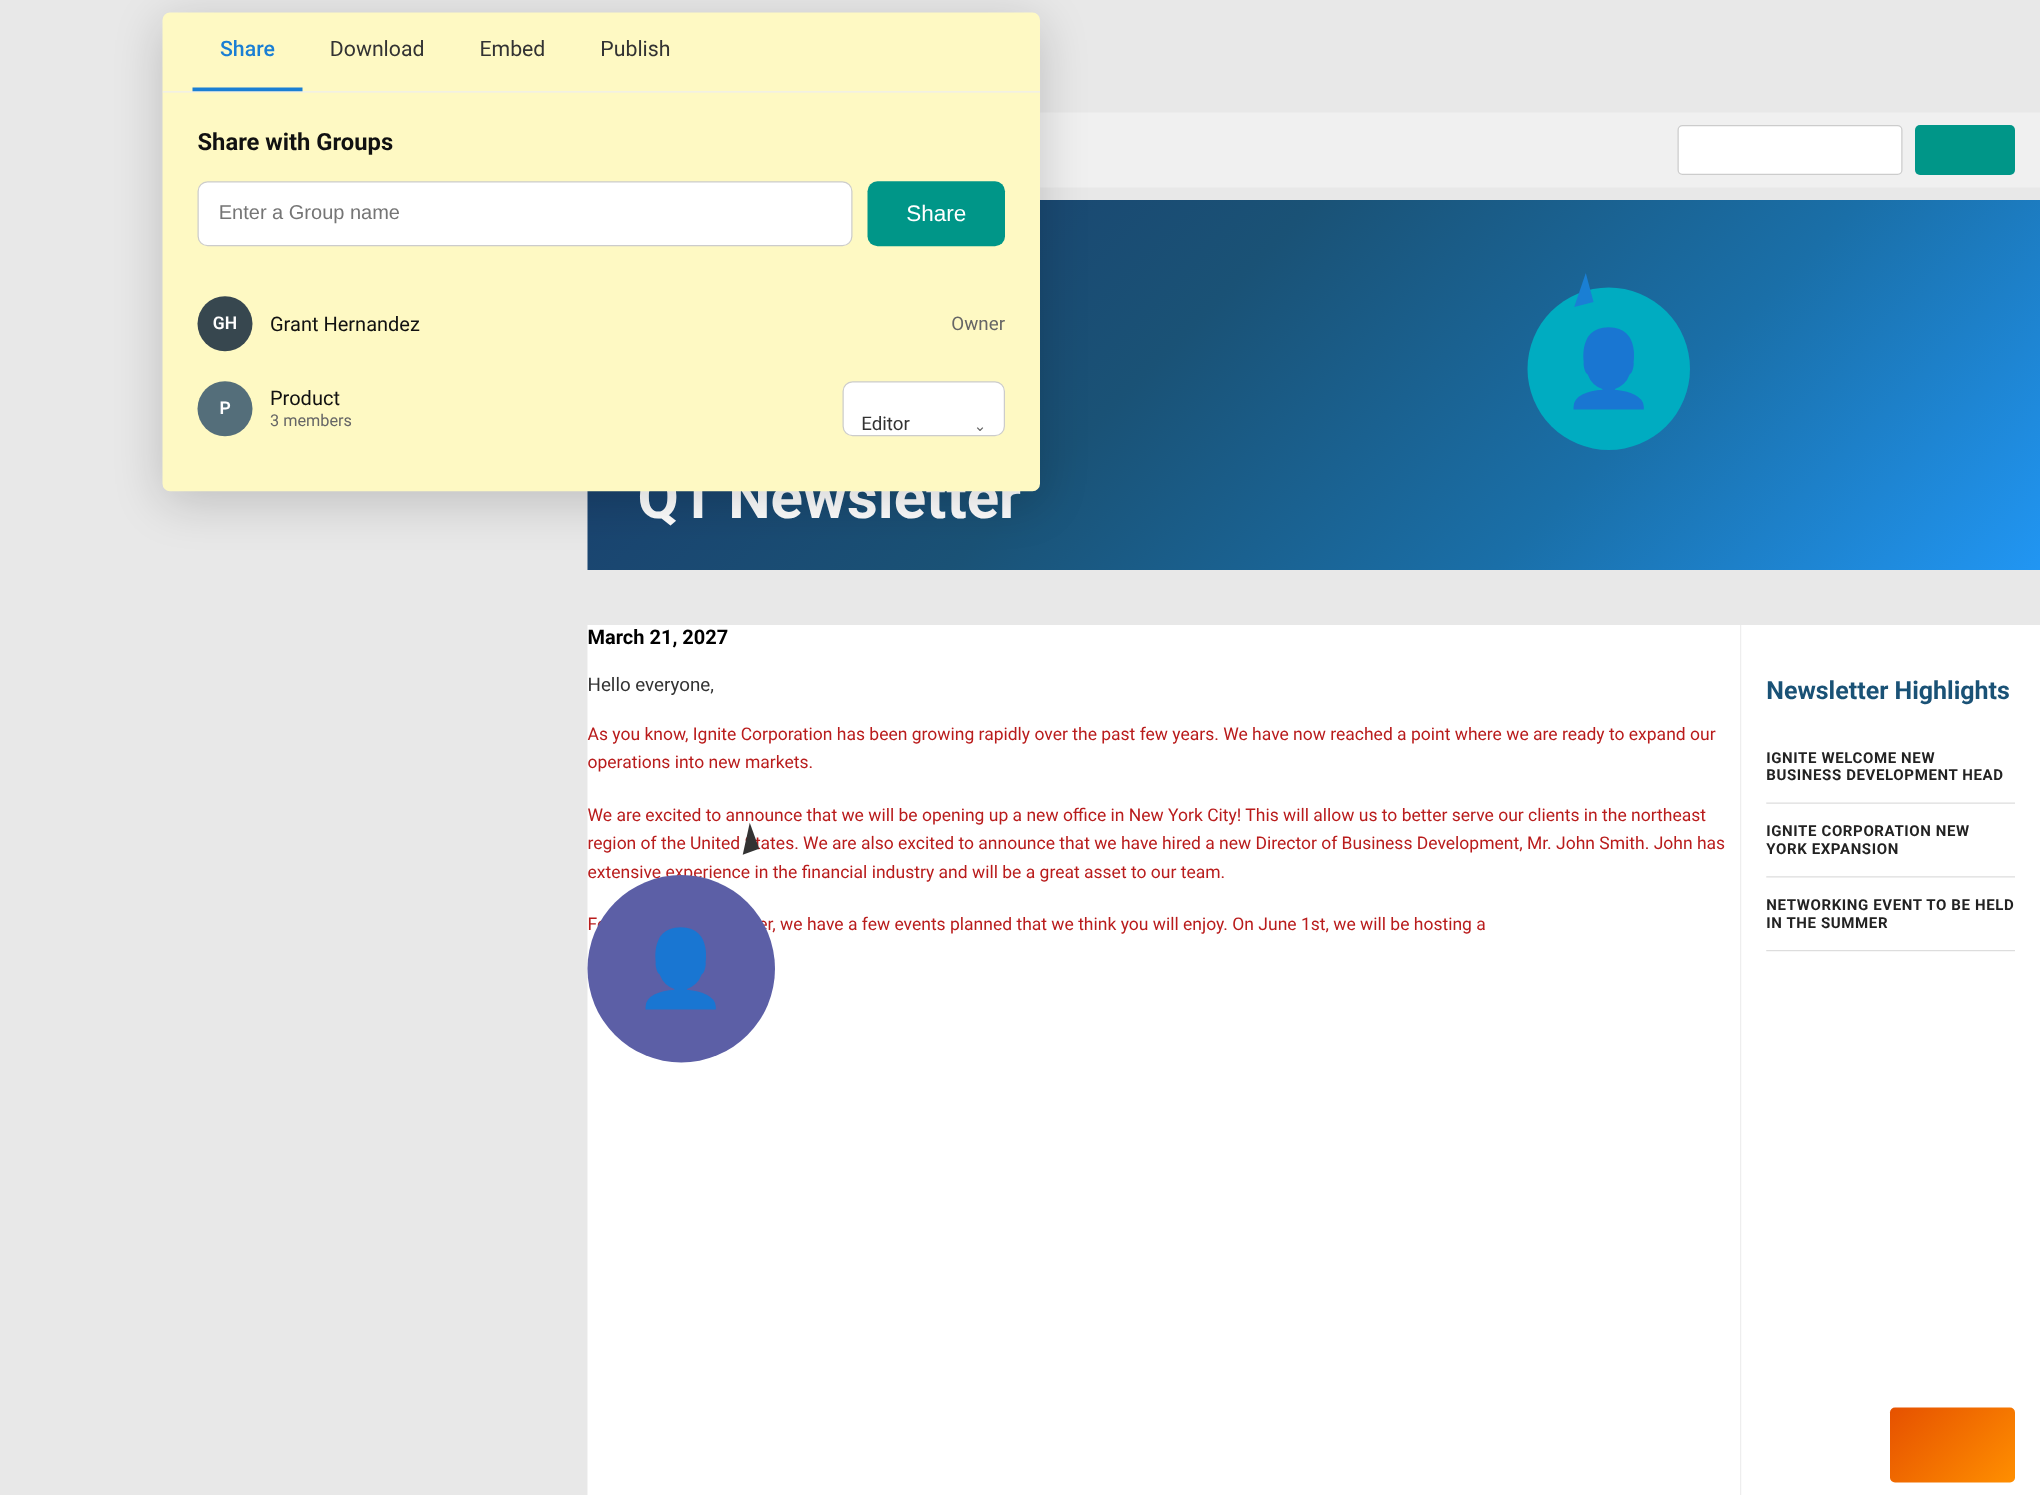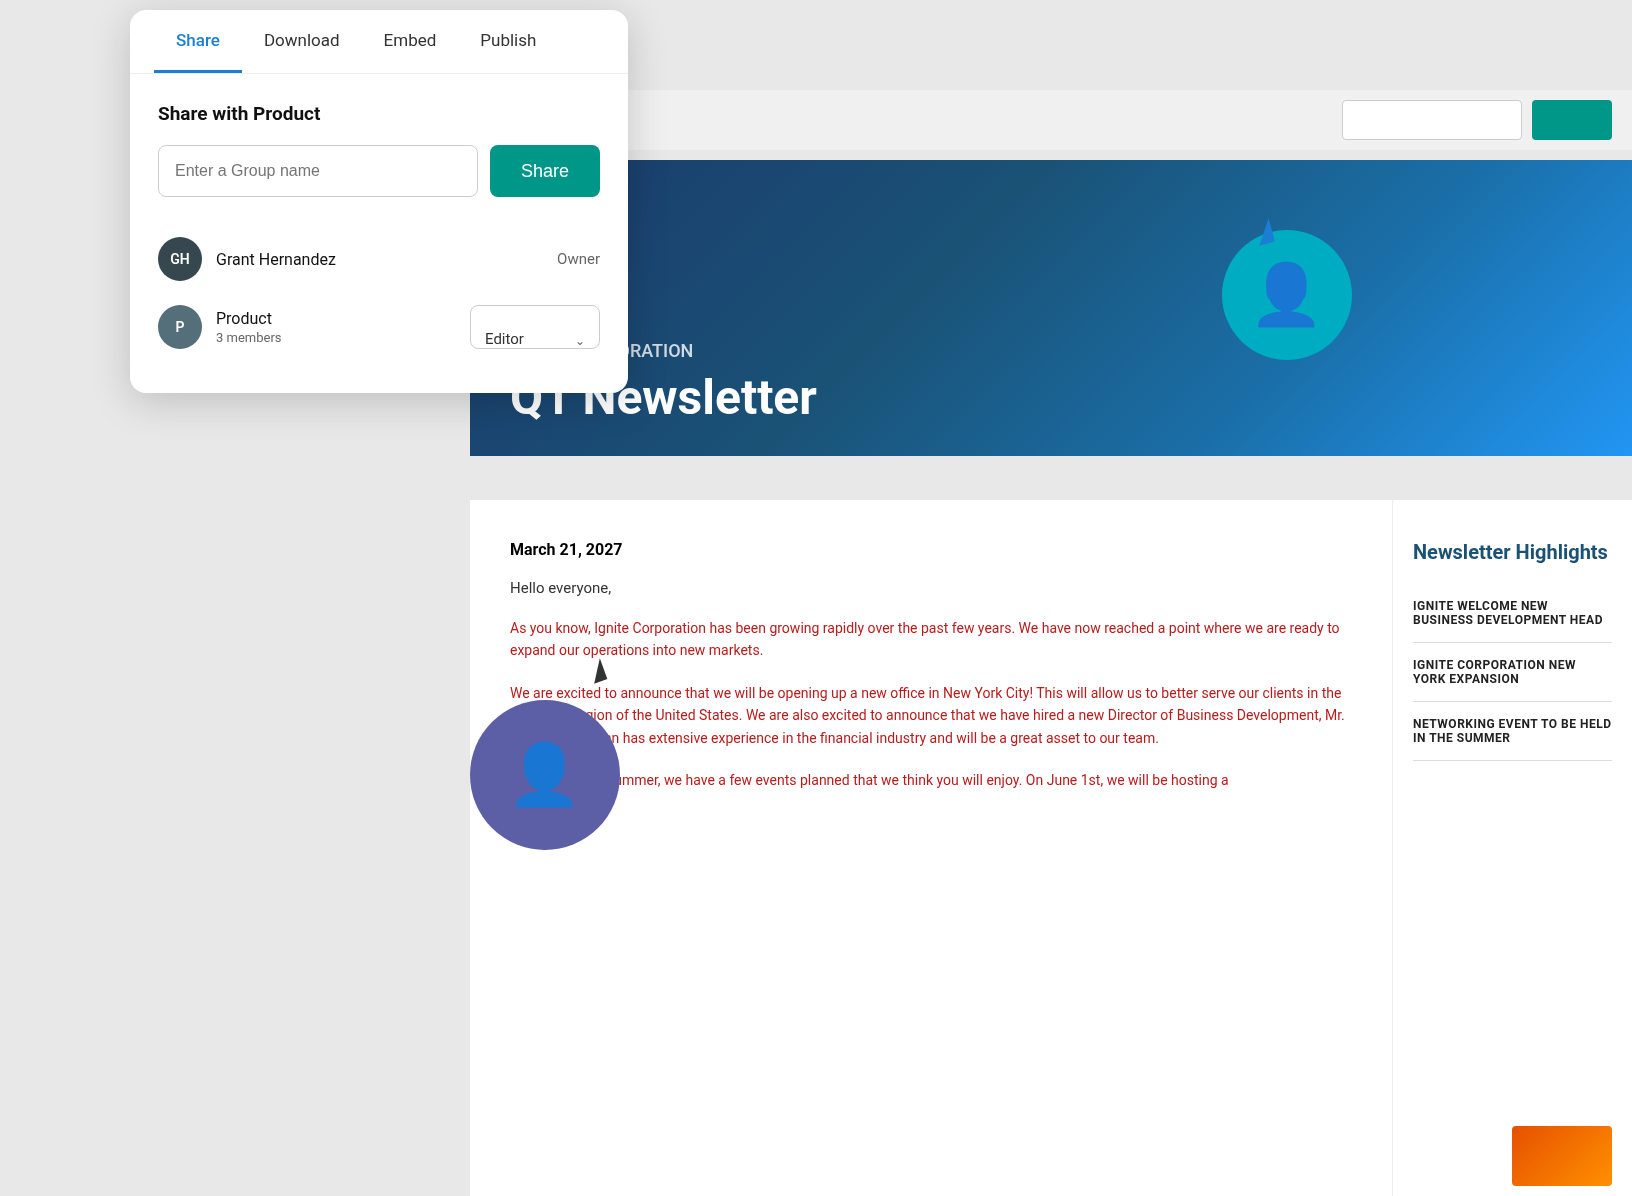--- a/index.html
+++ b/index.html
@@ -87,21 +87,20 @@
       top: 500px;
       left: 470px;
       right: 0;
       bottom: 0;
       background: white;
       display: flex;
     }
 
     .newsletter-main {
       flex: 1;
-      padding: 40px;
     }
 
     .newsletter-date {
       font-weight: 700;
       font-size: 16px;
       margin-bottom: 20px;
     }
 
     .newsletter-greeting {
       font-size: 15px;
@@ -223,23 +222,23 @@
       height: 100%;
       z-index: 100;
       pointer-events: none;
     }
 
     
     .share-modal {
       position: absolute;
       top: 10px;
       left: 130px;
-      width: 498px;
-      background: #ffffff;
-      border-radius: 16px;
+      width: 702px;
+      background: #fef9c3;
+      border-radius: 6px;
       box-shadow: 0 8px 40px rgba(0,0,0,0.18);
       padding: 0;
       pointer-events: all;
       overflow: hidden;
     }
 
     .modal-tabs {
       display: flex;
       padding: 0 24px;
       border-bottom: 1px solid #eee;
@@ -424,21 +423,21 @@
   <div class="share-modal">
 
     <div class="modal-tabs">
       <div class="modal-tab active">Share</div>
       <div class="modal-tab">Download</div>
       <div class="modal-tab">Embed</div>
       <div class="modal-tab">Publish</div>
     </div>
 
     <div class="modal-body">
-      <div class="modal-section-title">Share with Product</div>
+      <div class="modal-section-title">Share with Groups</div>
 
       <div class="share-input-row">
         <input type="text" class="share-input" placeholder="Enter a Group name" style="">
         <button class="share-btn">Share</button>
       </div>
 
       <div class="member-row">
         <div class="member-avatar">GH</div>
         <div class="member-info">
           <div class="member-name">Grant Hernandez</div>

